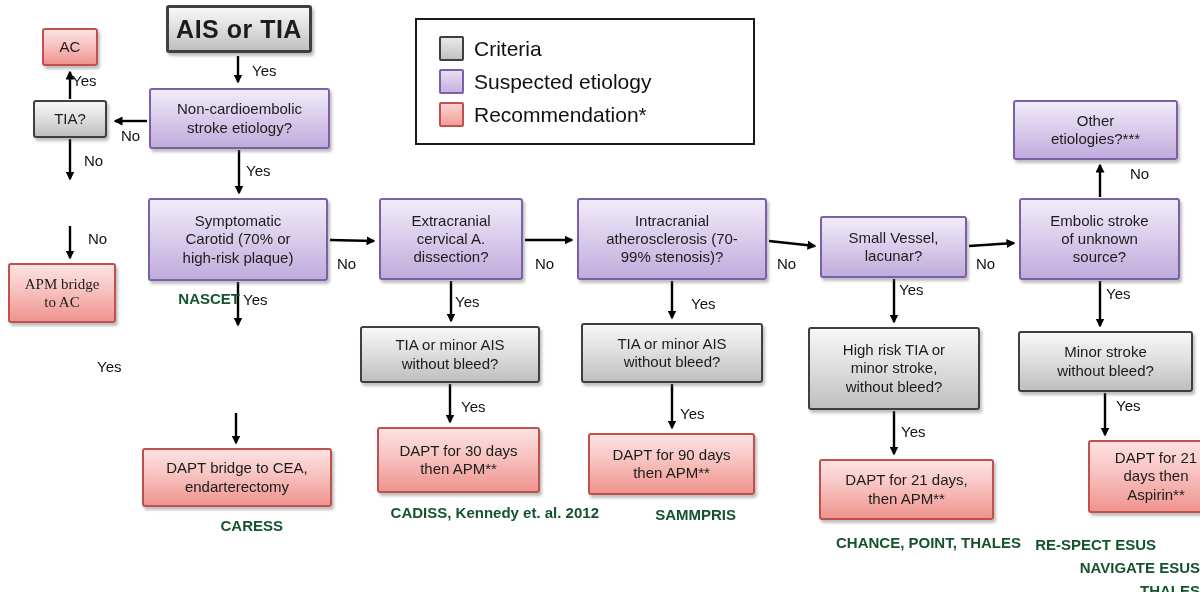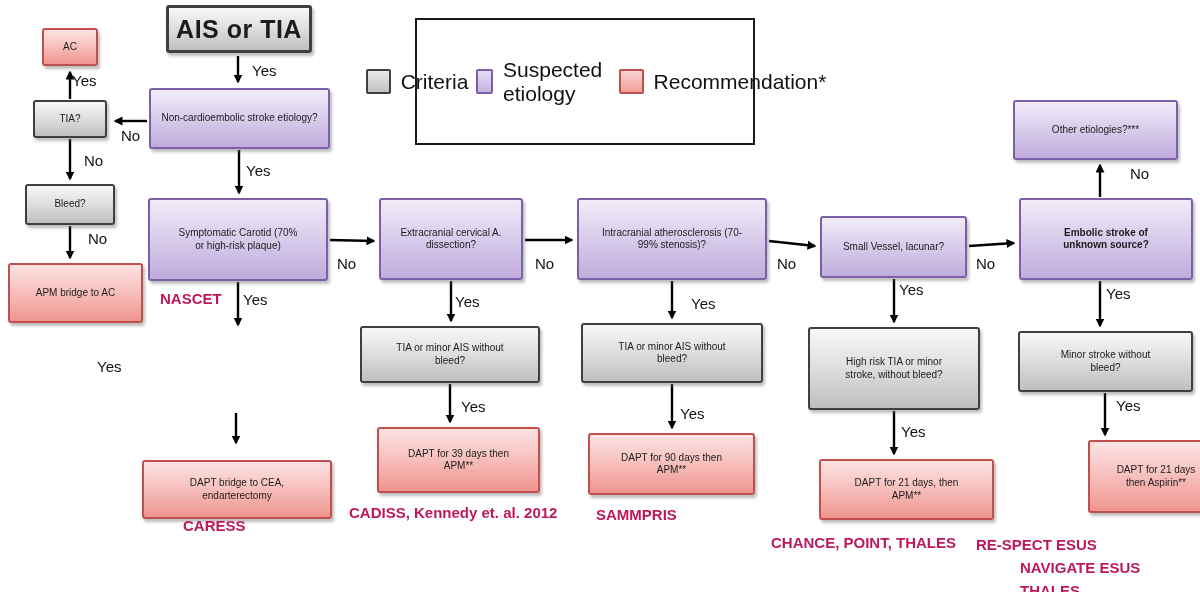--- a/index.html
+++ b/index.html
@@ -1,35 +1,35 @@
 <!DOCTYPE html>
 <html><head>
 <meta charset="utf-8">
 <style>
   html,body{margin:0;padding:0;background:#ffffff;}
   body{width:1200px;height:592px;position:relative;overflow:hidden;
        font-family:"Liberation Sans", sans-serif;color:#1c1c1c;}
   #stage{position:absolute;left:0;top:0;width:1200px;height:592px;}
   svg.arrows{position:absolute;left:0;top:0;z-index:1;}
   .node{position:absolute;z-index:2;display:flex;align-items:center;justify-content:center;
-        text-align:center;font-size:10px;line-height:1.22;border-radius:3px;
+        text-align:center;font-size:15px;line-height:1.22;border-radius:3px;
         box-sizing:border-box;box-shadow:2px 3px 3px rgba(110,110,110,0.45);}
   .gray{background:linear-gradient(180deg,#f7f7f7 0%,#e0e0e0 45%,#bfbfbf 100%);
         border:2px solid #3f3f3f;}
   .purple{background:linear-gradient(180deg,#f1ecf9 0%,#ddd2ee 40%,#bfacdc 100%);
         border:2px solid #7c5fa6;}
   .red{background:linear-gradient(180deg,#fce2e2 0%,#f8c6c4 40%,#ef948e 100%);
         border:2px solid #c0504d;}
   .title-node{font-weight:bold;font-size:25px;border-width:3px;letter-spacing:0.5px;}
   .elabel{position:absolute;z-index:3;font-size:15px;color:#111;}
-  .trial{position:absolute;z-index:3;font-size:15px;font-weight:bold;color:#be185d;
-         text-align:left;line-height:1.55;}
+  .trial{position:absolute;z-index:3;font-size:15px;font-weight:bold;color:#14532d;
+         text-align:right;line-height:1.55;}
   .legend{position:absolute;left:415px;top:18px;width:340px;height:127px;z-index:2;
           border:2px solid #1a1a1a;background:#ffffff;box-sizing:border-box;
-          display:flex;flex-direction:row;justify-content:center;gap:8px;padding-left:22px;}
+          display:flex;flex-direction:column;justify-content:center;gap:8px;padding-left:22px;}
   .legend-item{display:flex;align-items:center;gap:10px;font-size:21px;color:#111;}
   .swatch{width:25px;height:25px;box-sizing:border-box;border-radius:2px;}
   .swatch.s-gray{background:linear-gradient(#e9e9e9,#c2c2c2);border:2px solid #3f3f3f;}
   .swatch.s-purple{background:linear-gradient(#e6ddf3,#c5b2e0);border:2px solid #7c5fa6;}
   .swatch.s-red{background:linear-gradient(#fad4d4,#f29d98);border:2px solid #c0504d;}
 </style>
 </head>
 <body>
 
 <div id="stage">
@@ -77,35 +77,34 @@
     <div class="legend-item">
       <span class="swatch s-red"></span>
       <span>Recommendation*</span>
     </div>
   </div>
 
   <div class="node red" style="left:42px;top:28px;width:56px;height:38px;">AC</div>
   <div class="node gray title-node" style="left:166px;top:5px;width:146px;height:48px;">AIS or TIA</div>
   <div class="node gray" style="left:33px;top:100px;width:74px;height:38px;">TIA?</div>
   <div class="node purple" style="left:149px;top:88px;width:181px;height:61px;padding:0 10px;">Non-cardioembolic stroke etiology?</div>
-  <div class="node gray" style="left:25px;top:184px;width:90px;height:41px;">Bleed?</div>
-  <div class="node red" style="left:8px;top:263px;width:135px;height:60px;padding:0 14px;">APM bridge to AC</div>
+  <div class="node red" style="left:8px;top:263px;width:108px;height:60px;padding:0 14px;font-family:Liberation Serif, serif;">APM bridge to AC</div>
   <div class="node purple" style="left:148px;top:198px;width:180px;height:83px;padding:0 24px;">Symptomatic Carotid (70% or high-risk plaque)</div>
-  <div class="node red" style="left:142px;top:460px;width:190px;height:59px;padding:0 10px;">DAPT bridge to CEA, endarterectomy</div>
+  <div class="node red" style="left:142px;top:448px;width:190px;height:59px;padding:0 10px;">DAPT bridge to CEA, endarterectomy</div>
   <div class="node purple" style="left:379px;top:198px;width:144px;height:82px;padding:0 10px;">Extracranial cervical A. dissection?</div>
   <div class="node gray" style="left:360px;top:326px;width:180px;height:57px;padding:0 25px;">TIA or minor AIS without bleed?</div>
-  <div class="node red" style="left:377px;top:427px;width:163px;height:66px;padding:0 18px;">DAPT for 39 days then APM**</div>
+  <div class="node red" style="left:377px;top:427px;width:163px;height:66px;padding:0 18px;">DAPT for 30 days then APM**</div>
   <div class="node purple" style="left:577px;top:198px;width:190px;height:82px;padding:0 16px;">Intracranial atherosclerosis (70-99% stenosis)?</div>
   <div class="node gray" style="left:581px;top:323px;width:182px;height:60px;padding:0 25px;">TIA or minor AIS without bleed?</div>
   <div class="node red" style="left:588px;top:433px;width:167px;height:62px;padding:0 18px;">DAPT  for 90 days then APM**</div>
   <div class="node purple" style="left:820px;top:216px;width:147px;height:62px;padding:0 8px;">Small Vessel, lacunar?</div>
   <div class="node gray" style="left:808px;top:327px;width:172px;height:83px;padding:0 20px;">High risk TIA or minor stroke, without bleed?</div>
   <div class="node red" style="left:819px;top:459px;width:175px;height:61px;padding:0 18px;">DAPT for 21 days, then APM**</div>
   <div class="node purple" style="left:1013px;top:100px;width:165px;height:60px;padding:0 28px;">Other etiologies?***</div>
-  <div class="node purple" style="left:1019px;top:198px;width:174px;height:82px;padding:16px 22px;font-weight:bold;">Embolic stroke of unknown source?</div>
+  <div class="node purple" style="left:1019px;top:198px;width:161px;height:82px;padding:16px 22px;">Embolic stroke of unknown source?</div>
   <div class="node gray" style="left:1018px;top:331px;width:175px;height:61px;padding:0 26px;">Minor stroke without bleed?</div>
   <div class="node red" style="left:1088px;top:440px;width:136px;height:73px;padding:0 16px;">DAPT for 21 days then Aspirin**</div>
 
   <span class="elabel" style="left:252px;top:62px;">Yes</span>
   <span class="elabel" style="left:121px;top:127px;">No</span>
   <span class="elabel" style="left:72px;top:72px;">Yes</span>
   <span class="elabel" style="left:84px;top:152px;">No</span>
   <span class="elabel" style="left:88px;top:230px;">No</span>
   <span class="elabel" style="left:246px;top:162px;">Yes</span>
   <span class="elabel" style="left:243px;top:291px;">Yes</span>

